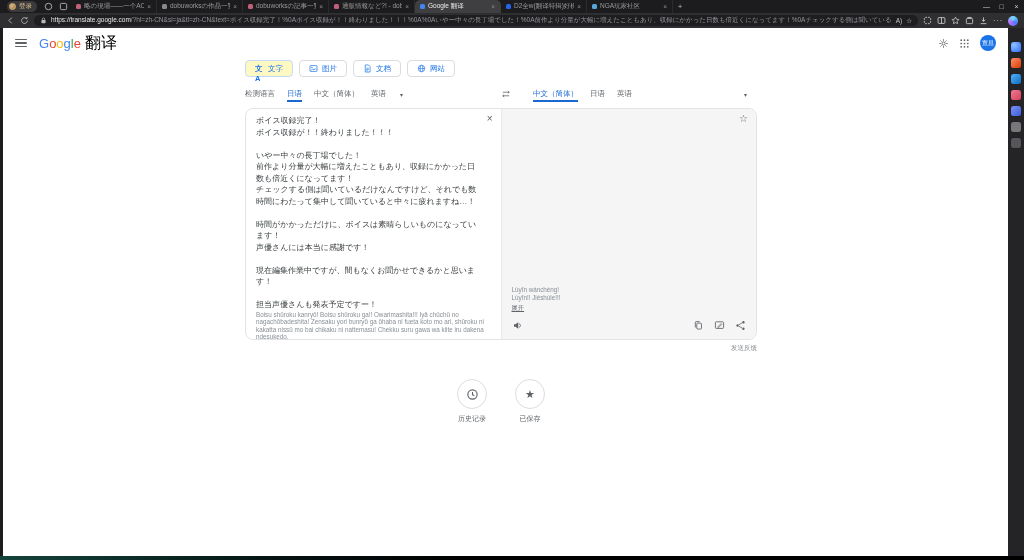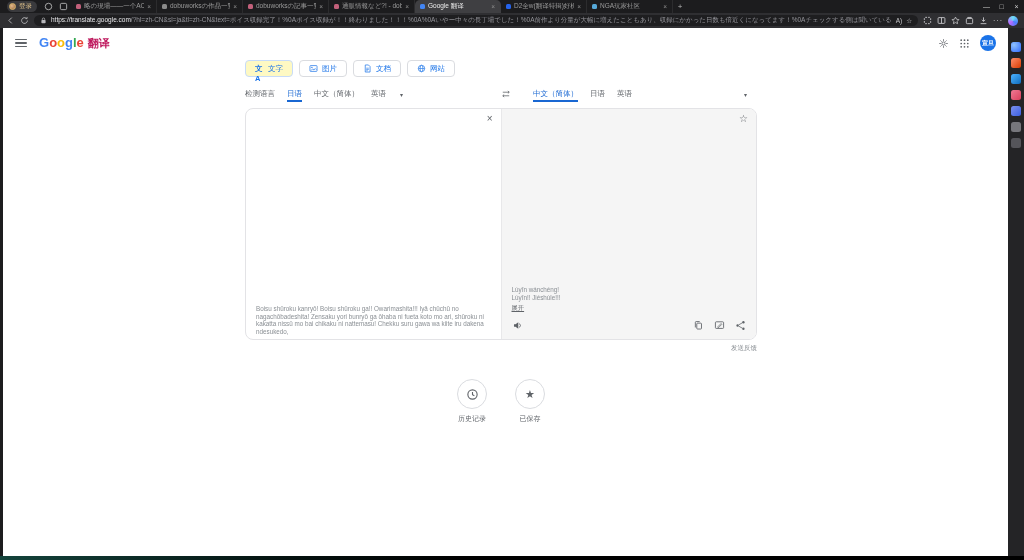--- a/index.html
+++ b/index.html
@@ -36,25 +36,25 @@
 
   
   .side-rail { position:absolute; top:28px; right:0; bottom:4px; width:16px; background:#242426; display:flex; flex-direction:column; align-items:center; gap:6px; padding-top:14px; }
   .rail-ic { width:10px; height:10px; border-radius:2.5px; }
 
   
   .bottom-strip { position:absolute; left:0; right:0; bottom:0; height:4px; background:linear-gradient(90deg,#14443c 0%,#0b2a25 14%,#04110f 28%,#000 45%); }
 
   
   .page { position:absolute; left:3px; top:28px; right:16px; bottom:4px; background:#fff; overflow:hidden; }
-  .gt-header { height:30px; display:flex; align-items:center; padding:0 12px;font-weight:bold; }
+  .gt-header { height:30px; display:flex; align-items:center; padding:0 12px; }
   .hamburger { display:flex; flex-direction:column; gap:2px; width:12px; margin-right:12px; }
   .hamburger span { height:1.4px; background:#5f6368; border-radius:1px; }
   .logo { font-size:13px; display:flex; align-items:baseline; gap:4px; }
-  .logo-product { color:#be185d; font-size:11px; }
+  .logo-product { color:#000000; font-size:16px; }
   .hd-right { margin-left:auto; display:flex; align-items:center; gap:10px; color:#5f6368; }
   .hd-ic { width:11px; height:11px; color:#5f6368; }
   .avatar { width:16px; height:16px; border-radius:50%; background:#1a73e8; color:#fff; font-size:6px; display:flex; align-items:center; justify-content:center; }
 
   .translate-main { width:512px; margin-left:242px; }
 
   .modes { display:flex; gap:6px; margin-top:2px; }
   .chip { height:17px; display:flex; align-items:center; gap:4px; padding:0 9px; border:1px solid #dadce0; border-radius:4px; color:#1a73e8; font-size:7.5px; background:#fff; }
   .chip.active { background:#fef9c3; border-color:#c7dbf9; }
   .chip .mi { width:9px; height:9px; }
@@ -293,20 +293,33 @@
           <span class="lang active">中文（简体）</span>
           <span class="lang">日语</span>
           <span class="lang">英语</span>
           <span class="chev">▾</span>
         </div>
       </div>
 
       <div class="panels">
         <div class="panel src">
           <span class="corner-btn">×</span>
+          <div class="panel-text">ボイス収録完了！
+ボイス収録が！！終わりました！！！
+
+いやー中々の長丁場でした！
+前作より分量が大幅に増えたこともあり、収録にかかった日数も倍近くになってます！
+チェックする側は聞いているだけなんですけど、それでも数時間にわたって集中して聞いていると中々に疲れますね…！
+
+時間がかかっただけに、ボイスは素晴らしいものになっています！
+声優さんには本当に感謝です！
+
+現在編集作業中ですが、間もなくお聞かせできるかと思います！
+
+担当声優さんも発表予定ですー！</div>
           <div class="spacer"></div>
           <div class="translit">Boisu shūroku kanryō! Boisu shūroku ga!! Owarimashita!!! Iyā chūchū no nagachōbadeshita! Zensaku yori bunryō ga ōhaba ni fueta koto mo ari, shūroku ni kakatta nissū mo bai chikaku ni nattemasu! Chekku suru gawa wa kiite iru dakena ndesukedo,</div>
 
         </div>
         <div class="panel tgt">
           <span class="corner-btn">☆</span>
           <div class="spacer"></div>
           <div class="translit" style="white-space:pre-wrap">Lùyīn wánchéng!
 Lùyīn!! Jiéshùle!!!</div>
           <span class="expand">展开</span>

